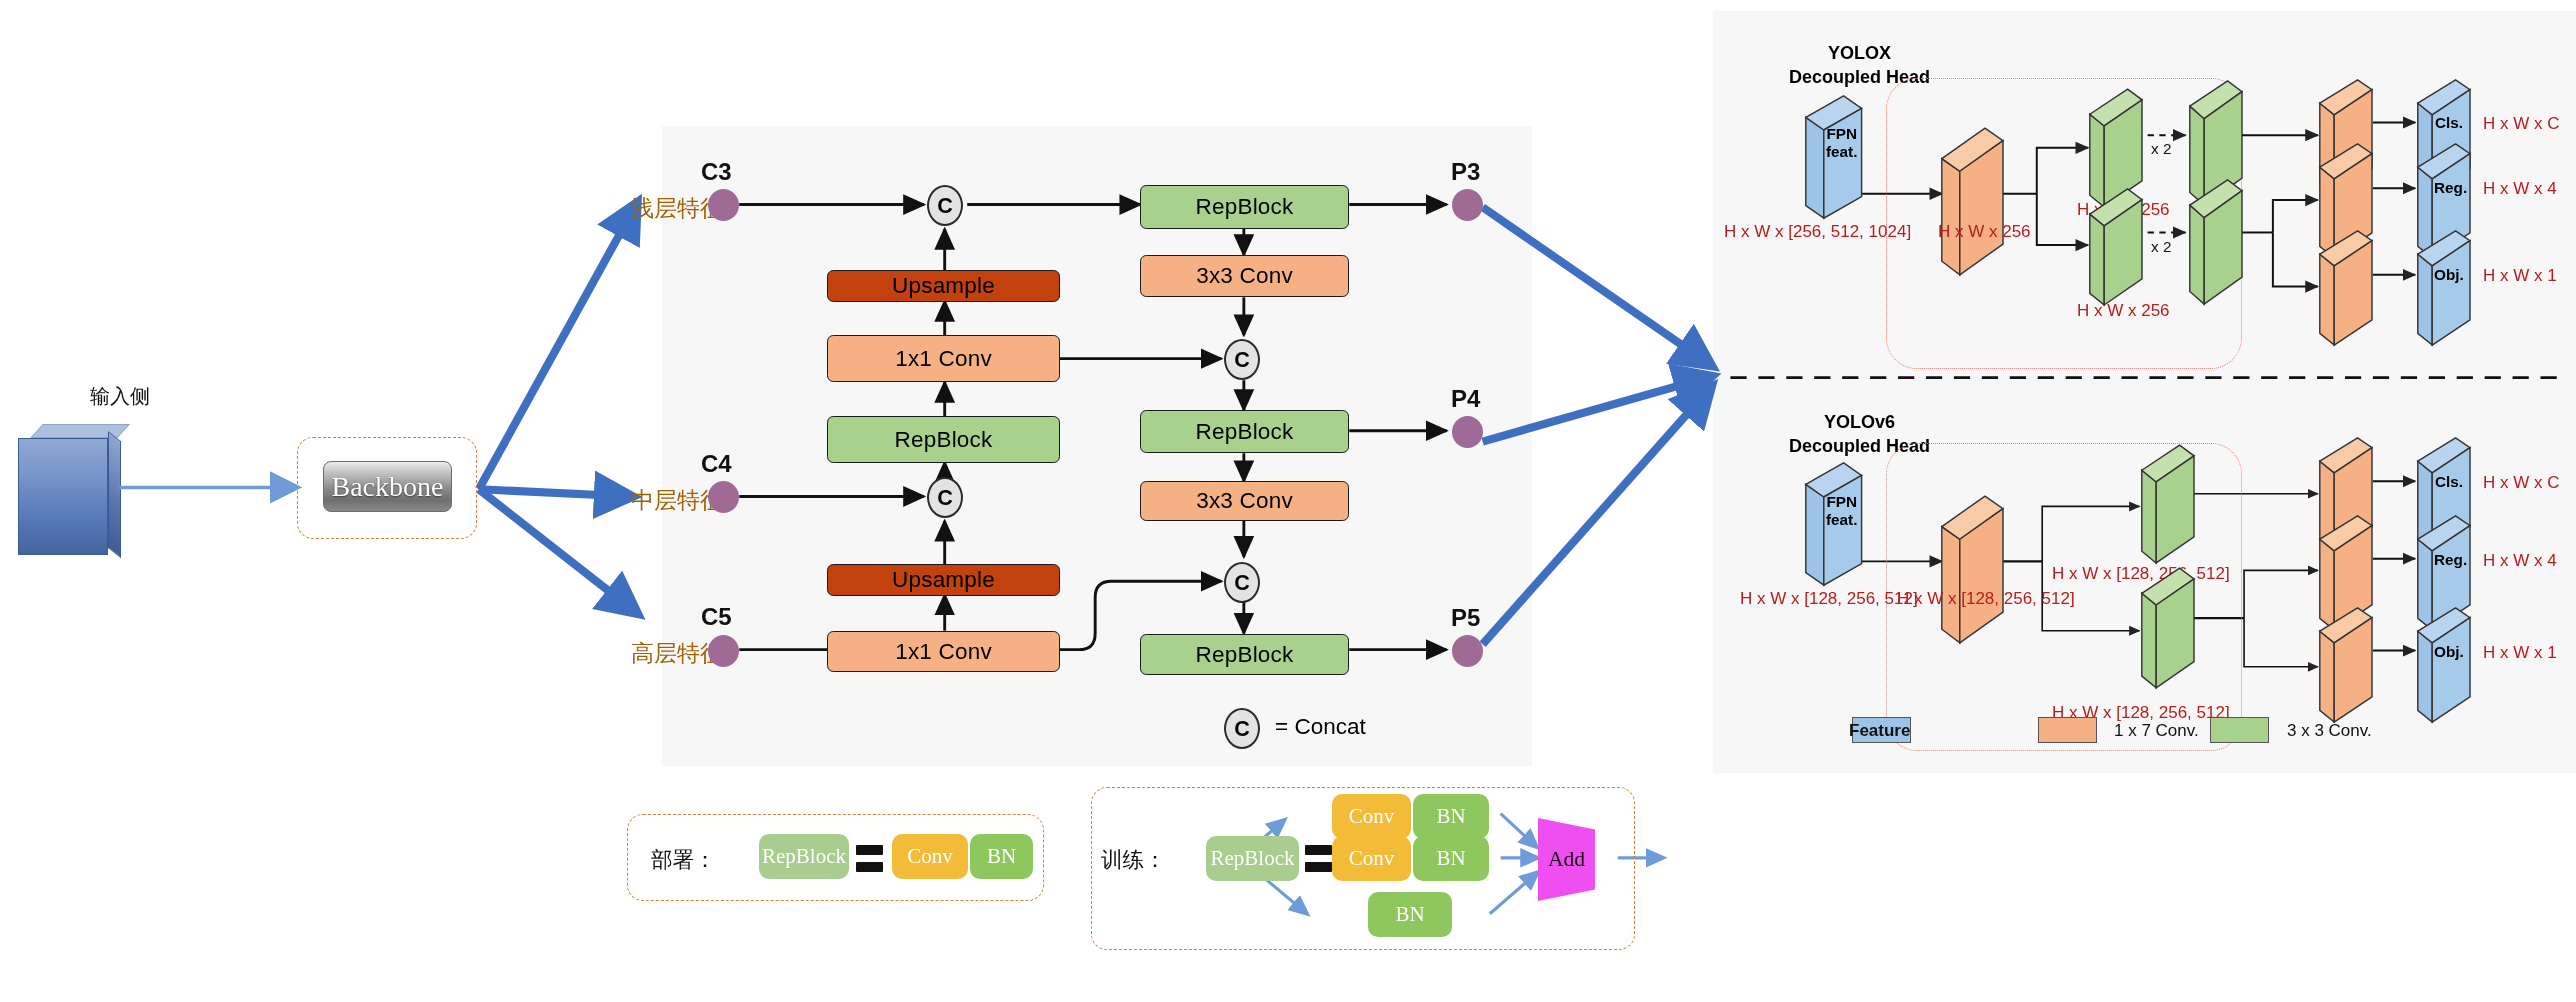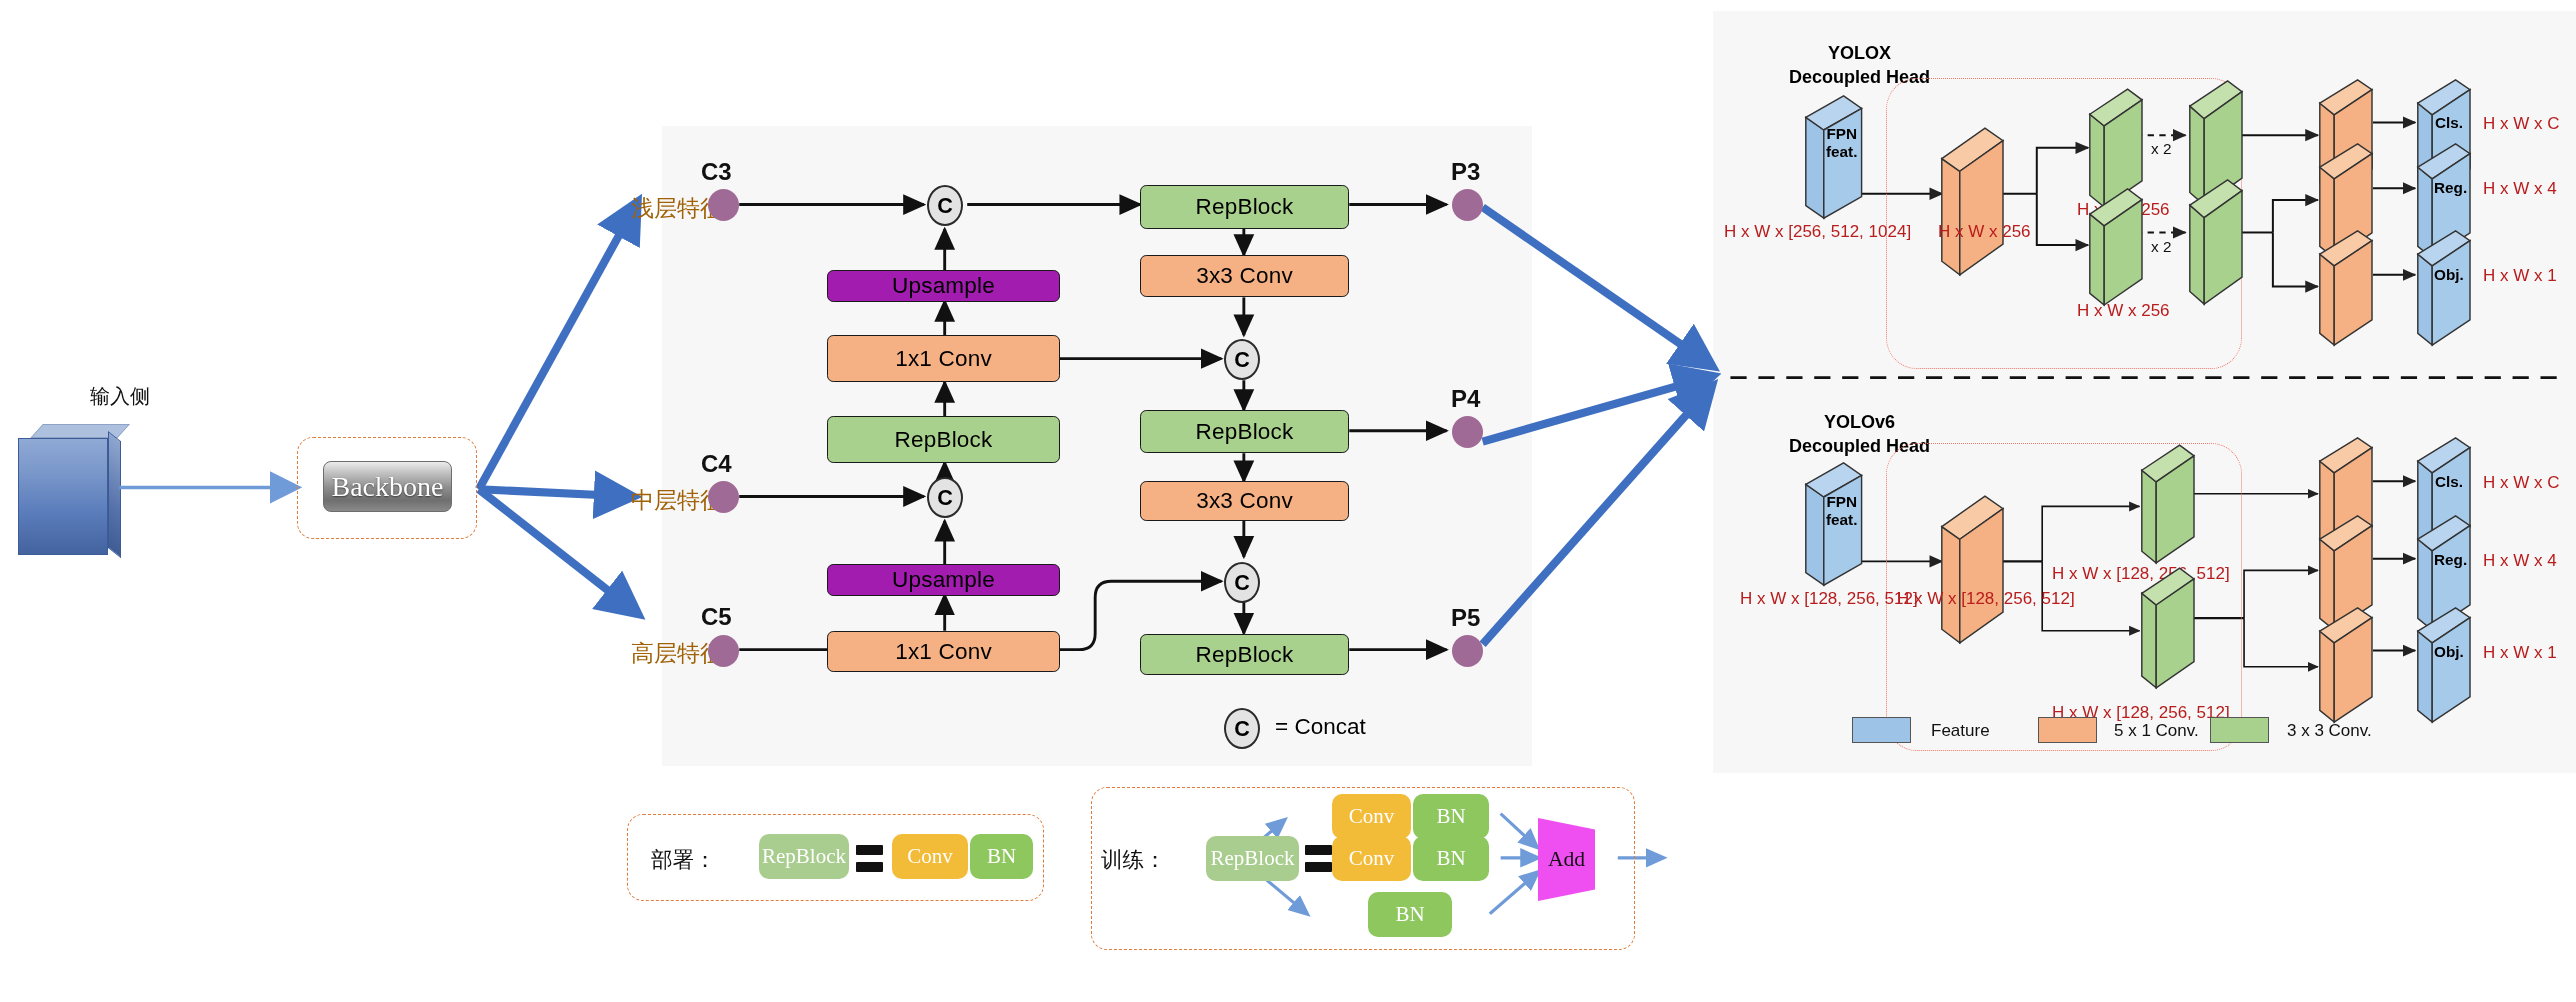--- a/index.html
+++ b/index.html
@@ -27,21 +27,21 @@
     border-radius:6.3px;
     display:flex;align-items:center;justify-content:center;
     font-size:22.5px;
     font-family:"Liberation Sans", sans-serif;
     color:#000;
     box-sizing:border-box;
     letter-spacing:0.2px;
   }
   .nbox.green{background:#a9d18e;}
   .nbox.orange{background:#f5b183;}
-  .nbox.blue{background:#a21caf;}
+  .nbox.blue{background:#c2410c;}
 
   .cdot{
     position:absolute;
     width:36px;height:41px;
     border:2.3px solid #2b2b2b;
     border-radius:50%;
     background:#e3e3e3;
     display:flex;align-items:center;justify-content:center;
     font-size:21.6px;font-weight:600;
     box-sizing:border-box;
@@ -601,22 +601,22 @@
     <svg width="99" height="117" style="overflow:visible;" viewBox="0 0 110 130">
       <polygon points="2,28 2,116 18,129 18,41" fill="#9dc3e6" stroke="#333" stroke-width="1.6"></polygon>
       <polygon points="2,28 44,2 60,13 18,41" fill="#b9d4ef" stroke="#333" stroke-width="1.6"></polygon>
       <polygon points="18,41 60,13 60,101 18,129" fill="#a6caea" stroke="#333" stroke-width="1.6"></polygon>
     </svg>
   </div>
   <div class="slabtxt" style="left:2434px;top:643px;">Obj.</div>
   <div class="dimtxt" style="left:2483px;top:643px;">H x W x 1</div>
 
   <div class="legswatch" style="left:1852px;top:717px;width:59px;height:26px;background:#9dc3e6;"></div>
-  <div class="legtxt" style="left:1931px;top:721px;">Feature</div>
+  <div class="legtxt" style="left:1849px;top:721px;font-weight:bold;">Feature</div>
 
   <div class="legswatch" style="left:2038px;top:717px;width:59px;height:26px;background:#f5b183;"></div>
-  <div class="legtxt" style="left:2114px;top:721px;">5 x 1 Conv.</div>
+  <div class="legtxt" style="left:2114px;top:721px;">1 x 7 Conv.</div>
 
   <div class="legswatch" style="left:2210px;top:717px;width:59px;height:26px;background:#a9d18e;"></div>
   <div class="legtxt" style="left:2287px;top:721px;">3 x 3 Conv.</div>
 
 </div>
 
 
 </body></html>

